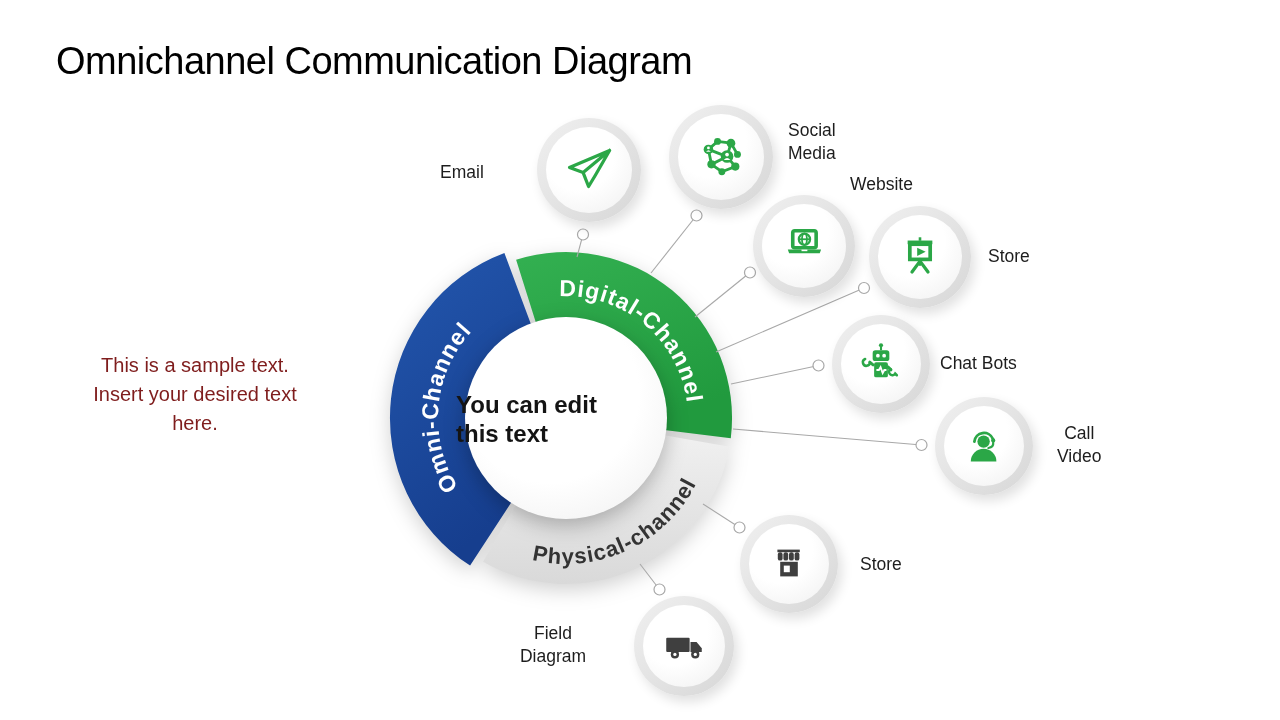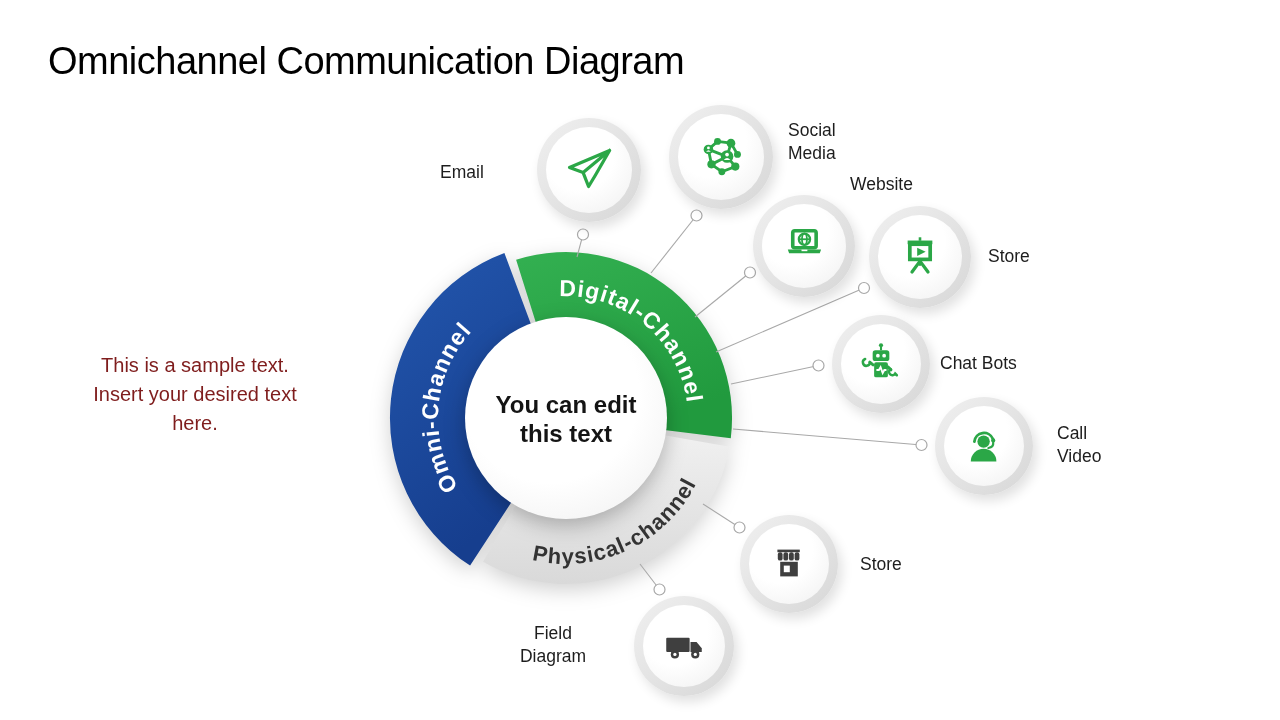--- a/index.html
+++ b/index.html
@@ -2,33 +2,33 @@
 <html><head>
 <meta charset="utf-8">
 <style>
   html,body{margin:0;padding:0;}
   body{
     width:1280px;height:720px;position:relative;overflow:hidden;
     background:#ffffff;font-family:"Liberation Sans",sans-serif;
   }
   .abs{position:absolute;}
   #slide-title{
-    left:48px;top:40px;font-size:38px;font-weight:400;color:#000;
+    left:56px;top:40px;font-size:38px;font-weight:400;color:#000;
     letter-spacing:-0.5px;white-space:nowrap;
   }
   #sample-text{
     left:40px;top:351px;width:310px;text-align:center;
     font-size:20px;line-height:29px;color:#7f1d1d;white-space:pre-line;
   }
   #center-text{
-    left:456px;top:390px;width:220px;text-align:center;
+    left:456px;top:390px;width:220px;
     font-size:24px;font-weight:700;line-height:29px;color:#141414;white-space:pre-line;
   }
   .label{
-    position:absolute;font-size:17.5px;line-height:23px;color:#1d1d1d;white-space:pre-line;
+    position:absolute;font-size:17.5px;line-height:23px;color:#1d1d1d;white-space:pre-line;text-align:center;
   }
   .label.right{text-align:center;}
   .node{
     position:absolute;border-radius:50%;
     background:linear-gradient(135deg,#f0f0f0 0%,#d7d7d7 100%);
     box-shadow:4px 6px 12px rgba(0,0,0,0.12);
   }
   .node-inner{
     position:absolute;inset:9px;border-radius:50%;
     background:radial-gradient(circle at 38% 32%,#ffffff 45%,#efefef 100%);

